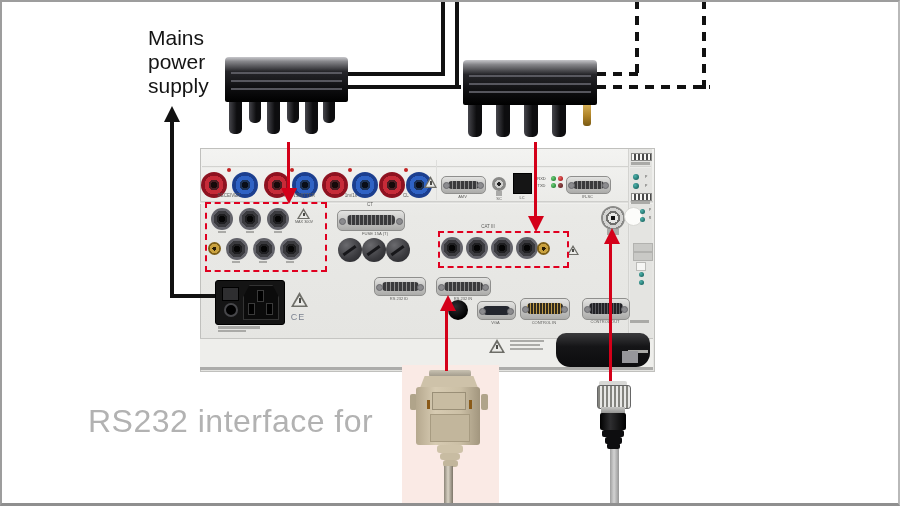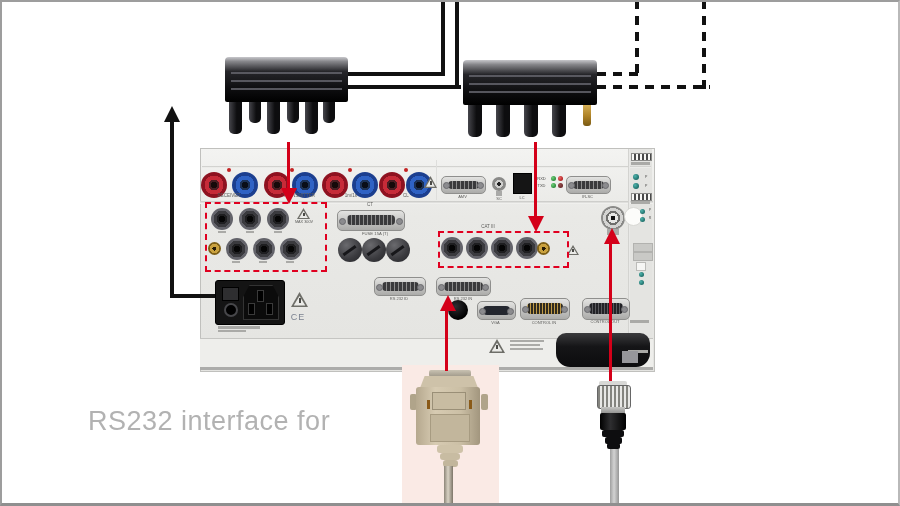--- a/index.html
+++ b/index.html
@@ -3,21 +3,21 @@
 <meta charset="utf-8">
 <style>
   html,body{margin:0;padding:0;background:#ffffff;}
   #stage{position:relative;width:900px;height:506px;background:#fff;overflow:hidden;
          font-family:"Liberation Sans",sans-serif;}
   .a{position:absolute;}
   .frame{position:absolute;inset:0;border-top:2px solid #9d9d9d;border-left:2px solid #9d9d9d;
          border-right:2px solid #b9b9b9;border-bottom:3px solid #8f8f8f;z-index:60;pointer-events:none;}
   
   .mains{white-space:pre-line;font-size:21px;line-height:24px;color:#141414;z-index:5;}
-  .caption{font-size:27px;line-height:41px;color:#b2b2b2;letter-spacing:.5px;z-index:5;}
+  .caption{font-size:32px;line-height:41px;color:#b2b2b2;letter-spacing:.5px;z-index:5;}
   .lbl{position:absolute;color:#5c5c5a;text-align:center;white-space:nowrap;z-index:6;line-height:1;}
   
   .wire{background:#111;z-index:2;}
   .dashh{background:repeating-linear-gradient(90deg,#111 0 9px,transparent 9px 16px);z-index:2;}
   .dashv{background:repeating-linear-gradient(180deg,#111 0 9px,transparent 9px 16px);z-index:2;}
   
   .plugbody{background:linear-gradient(180deg,#c7c7cb 0,#86868a 10%,#26262a 32%,#0e0e10 70%,#000 100%);
             border-radius:4px 4px 2px 2px;z-index:3;}
   .grv{position:absolute;left:6px;right:6px;top:15px;bottom:9px;
        background:repeating-linear-gradient(180deg,rgba(98,98,106,.85) 0 2px,transparent 2px 8px);}
@@ -83,20 +83,23 @@
   
   .pink{background:#faeae5;z-index:4;}
   .foot{background:linear-gradient(180deg,#3b3b3d,#151517 40%,#0c0c0e);border-radius:10px 10px 14px 14px;z-index:3;}
 </style>
 </head>
 <body>
 
 <div id="stage">
   <div class="frame"></div>
 
+  <div class="a mains" style="left:148px;top:26px;width:120px;">Mains
+power
+supply</div>
   <div class="a bhead-up" style="left:164px;top:106px;"></div>
   <div class="a wire" style="left:170px;top:120px;width:4px;height:178px;"></div>
   <div class="a wire" style="left:170px;top:294px;width:50px;height:4px;"></div>
 
   <div class="a wire" style="left:345px;top:72px;width:100px;height:4px;"></div>
   <div class="a wire" style="left:441px;top:0;width:4px;height:76px;"></div>
   <div class="a wire" style="left:345px;top:85px;width:116px;height:4px;"></div>
   <div class="a wire" style="left:455px;top:0;width:4px;height:89px;"></div>
 
   <div class="a pin" style="left:229px;top:96px;width:13px;height:38px;"></div>

